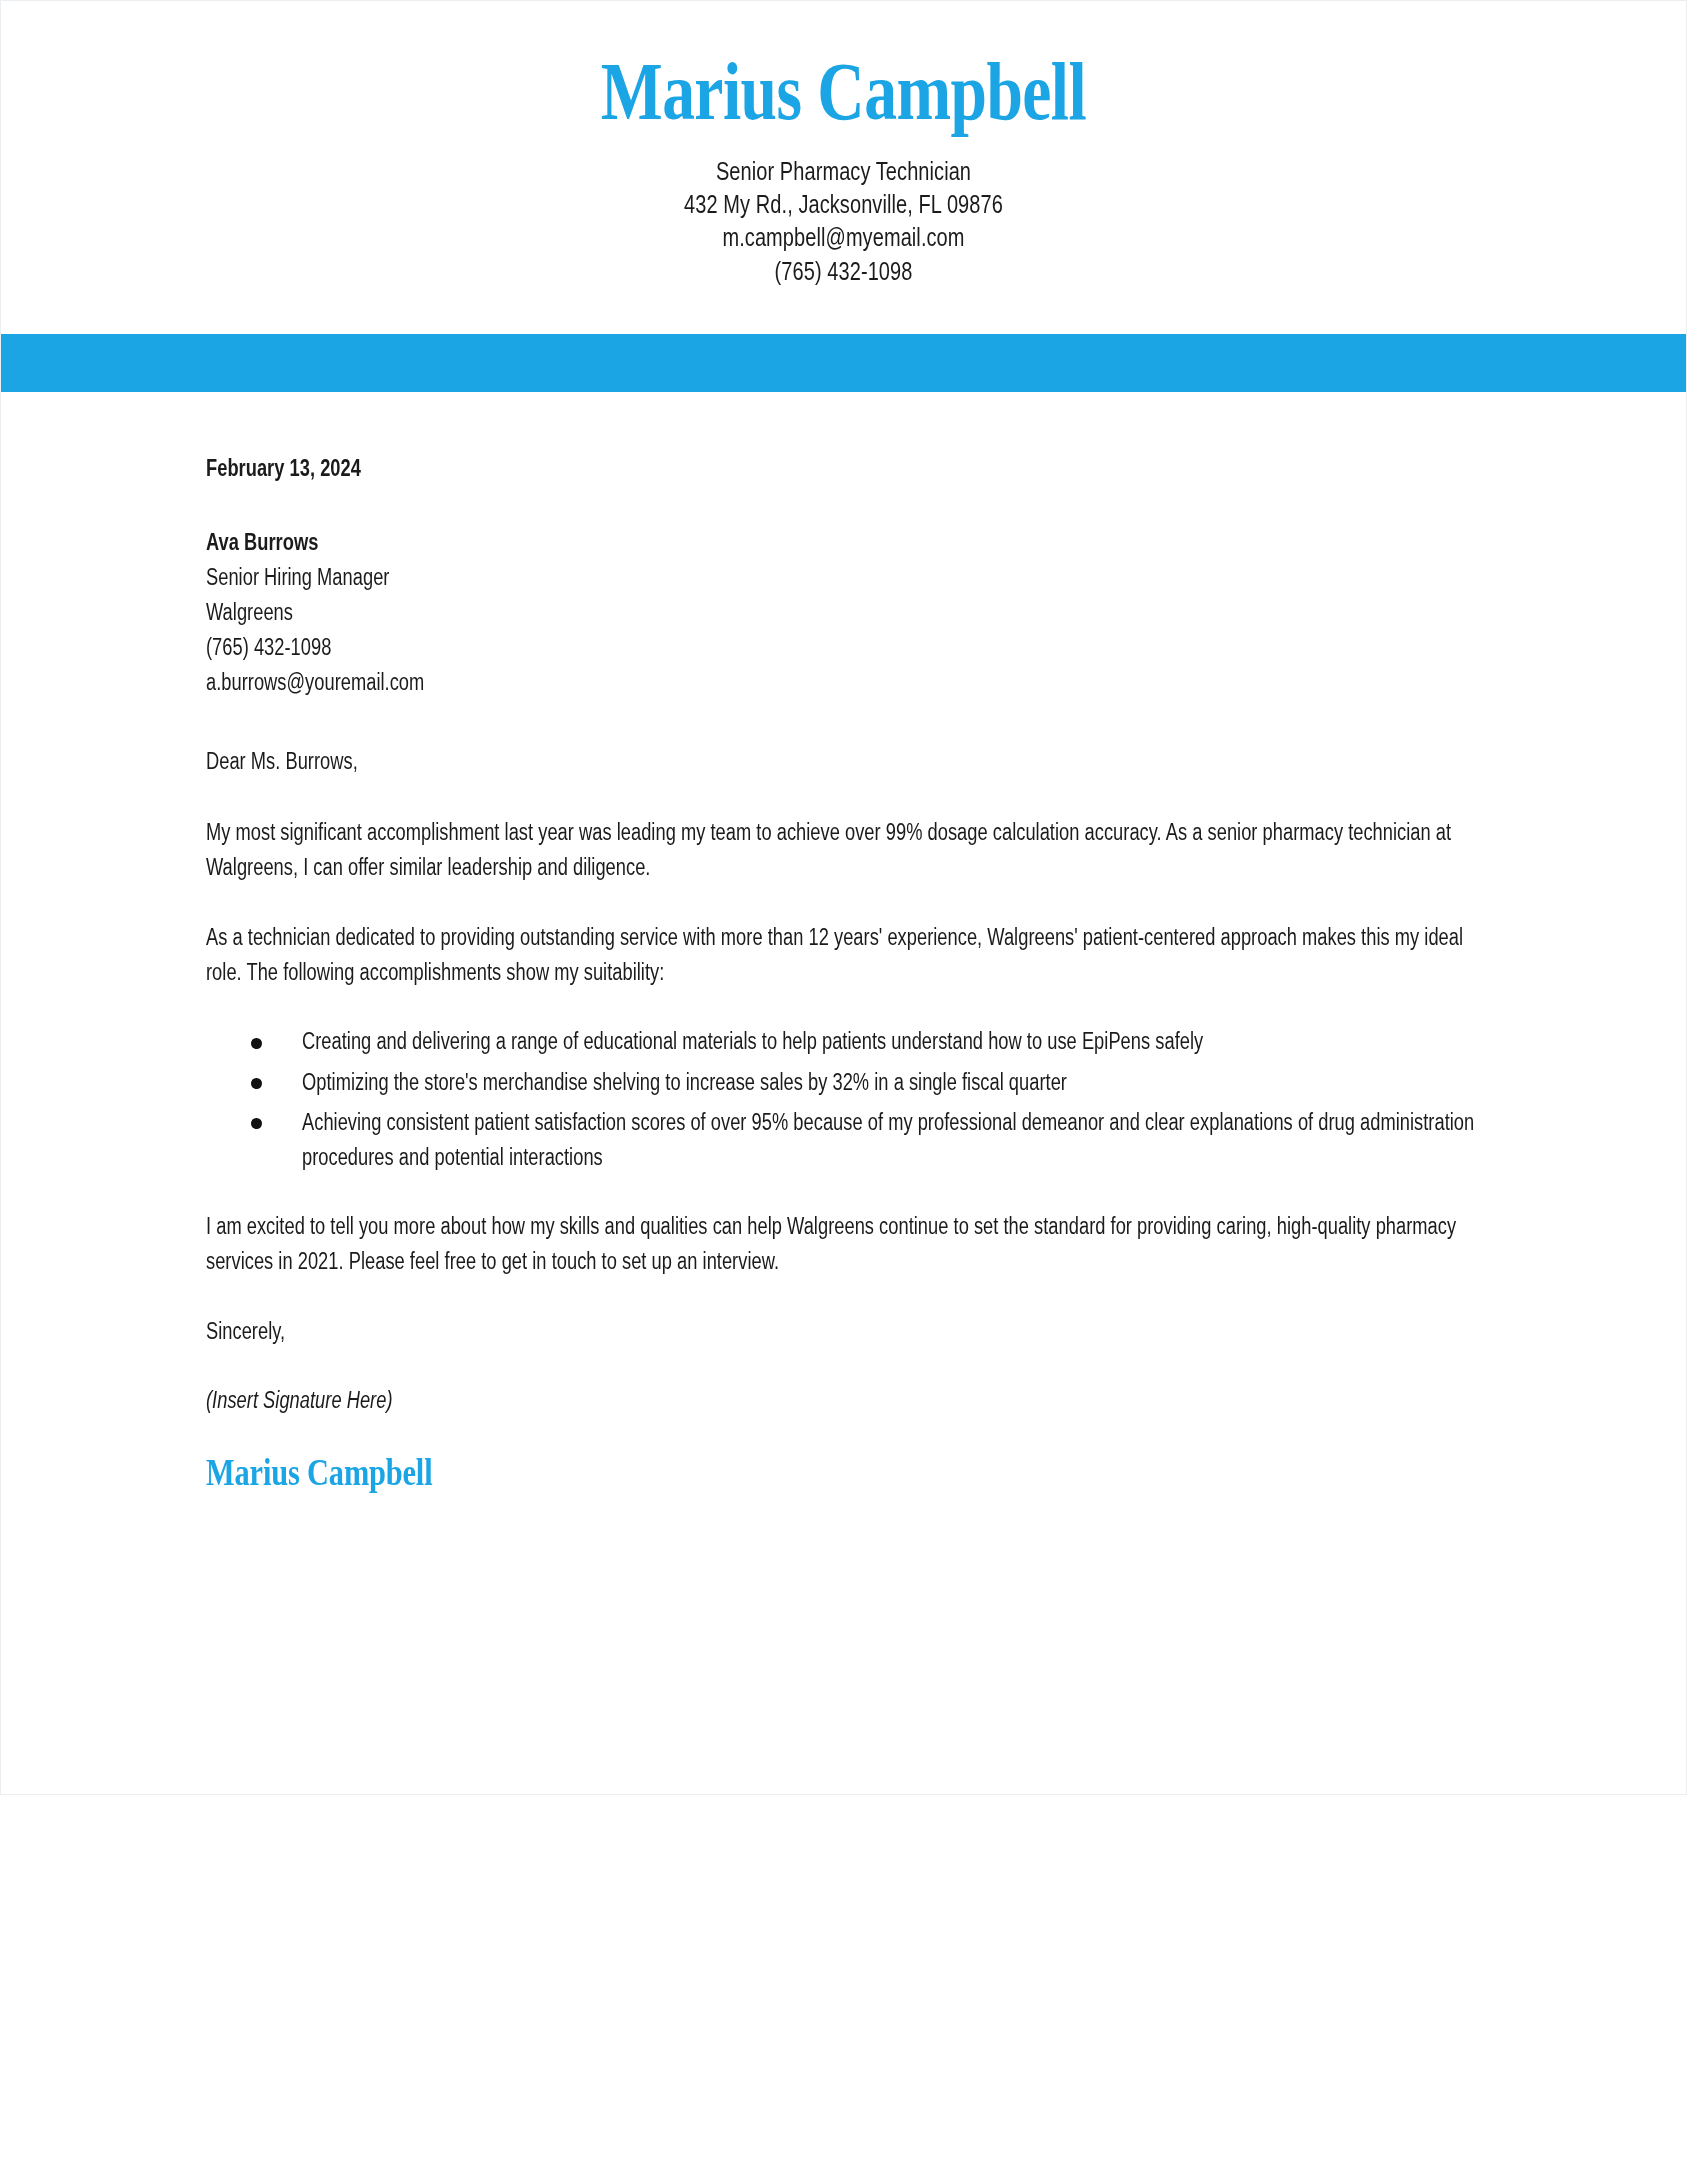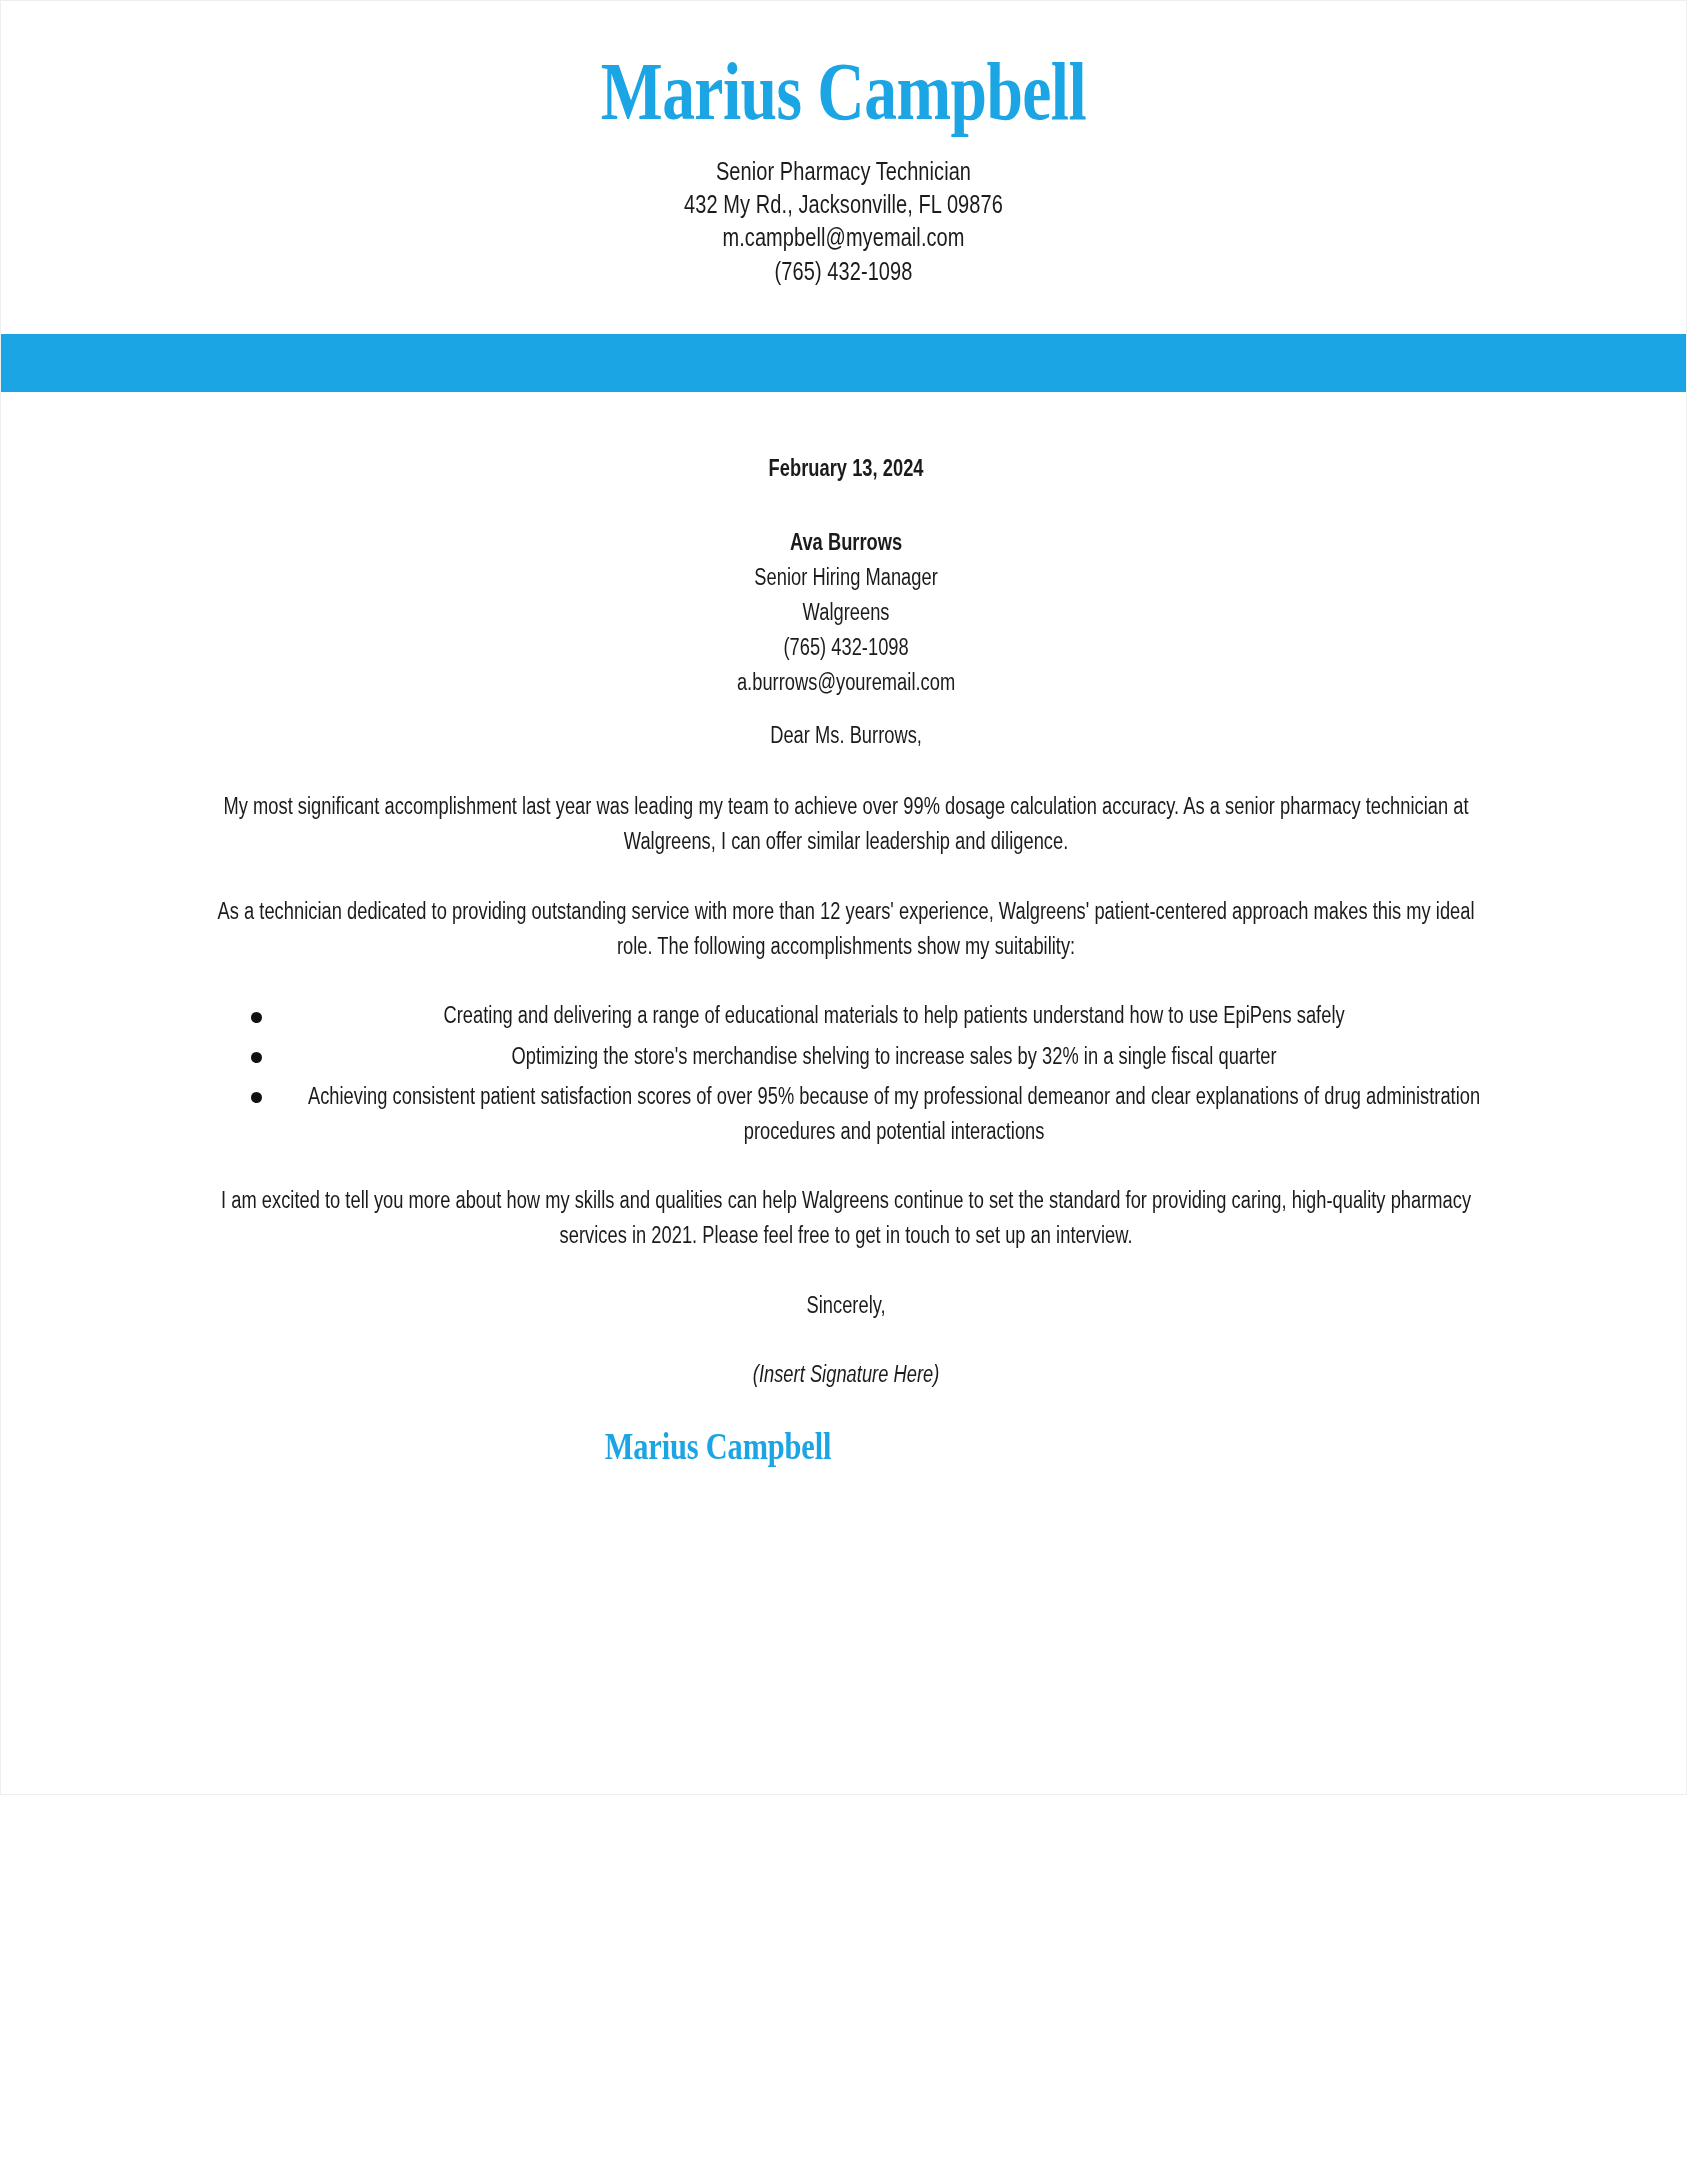--- a/index.html
+++ b/index.html
@@ -67,40 +67,39 @@
     height: 58px;
     background: #1ba5e4;
   }
 
   
   .letter-body {
     position: absolute;
     left: 205px;
     top: 450px;
     width: 1280px;
-    text-align: center;
   }
 
   .txt {
     font-family: "Liberation Sans", sans-serif;
     font-size: 23px;
     line-height: 1.52;
     color: #1b1b1b;
     transform: scaleX(0.795);
     transform-origin: left center;
     width: 125.8%;
     letter-spacing: 0.03px;
   }
 
   .date-line {
     font-weight: 700;
     margin-bottom: 39px;
   }
 
-  .recipient-block { margin-bottom: 18px; }
+  .recipient-block { margin-bottom: 44px; }
   .recipient-name { font-weight: 700; }
   .recipient-line { }
 
   .salutation { margin-bottom: 36px; }
 
   .para { margin-bottom: 35px; }
 
   .bullet-list {
     margin: 0 0 34px 0;
     padding: 0;

